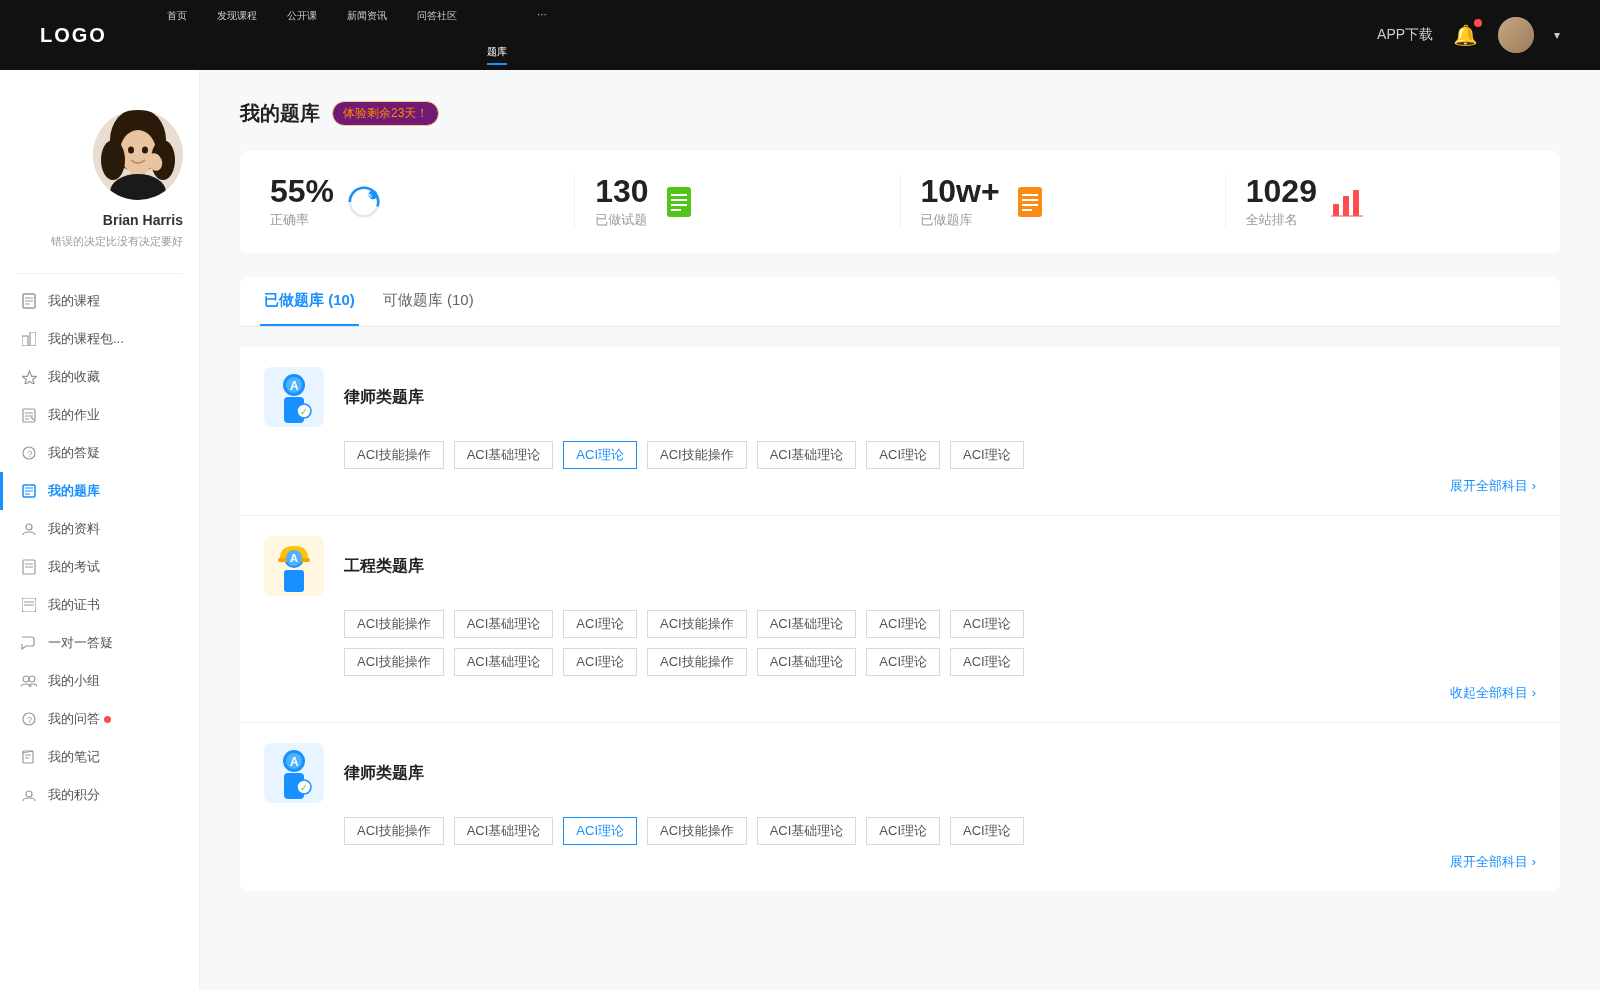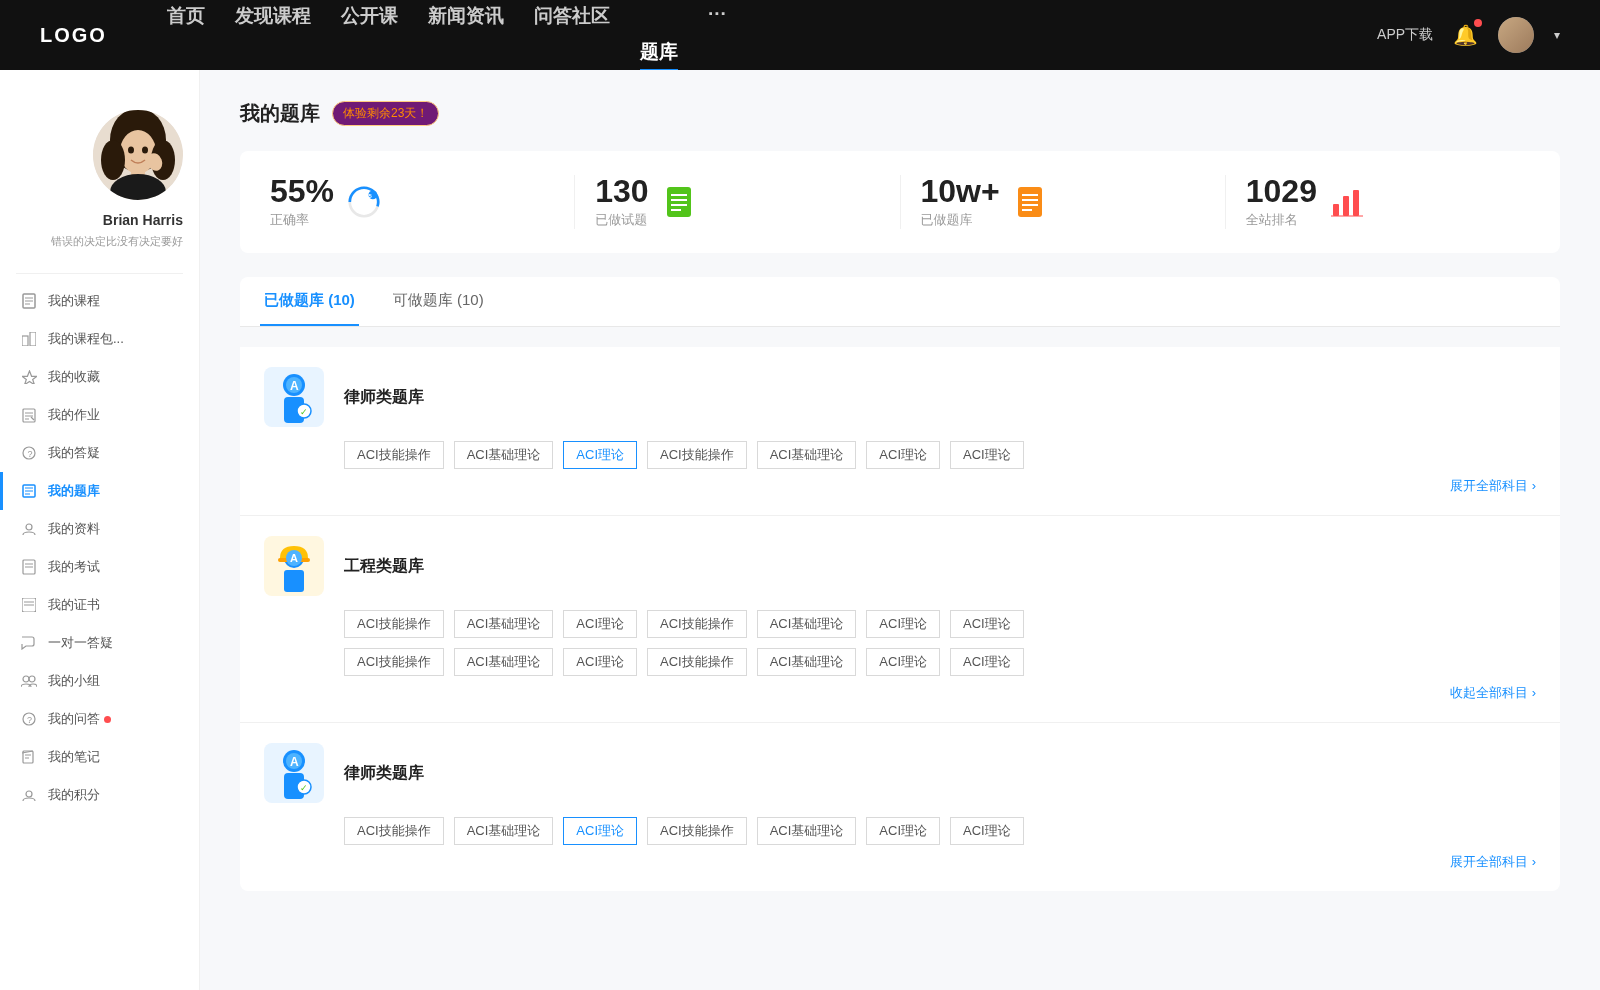--- a/index.html
+++ b/index.html
@@ -21,24 +21,23 @@
       letter-spacing: 2px;
       margin-right: 60px;
     }
     .navbar-nav {
       display: flex;
       gap: 30px;
       flex: 1;
     }
     .navbar-nav-item {
       color: #ccc;
-      font-size: 19px;
+      font-size: 10px;
       cursor: pointer;
       padding: 4px 0;
-      font-weight: bold;
     }
     .navbar-nav-item.active {
       color: #fff;
       border-bottom: 2px solid #1890ff;
       margin-top: 36px;
     }
     .navbar-right {
       display: flex;
       align-items: center;
       gap: 20px;
@@ -244,21 +243,21 @@
     }
     
     .pie-icon {
       width: 32px;
       height: 32px;
     }
 
     
     .tabs {
       display: flex;
-      gap: 30px;
+      gap: 20px;
       border-bottom: 1px solid #e8e8e8;
       margin-bottom: 20px;
       background: #fff;
       padding: 0 20px;
       border-radius: 8px 8px 0 0;
     }
     .tab {
       padding: 14px 4px;
       font-size: 15px;
       color: #666;

